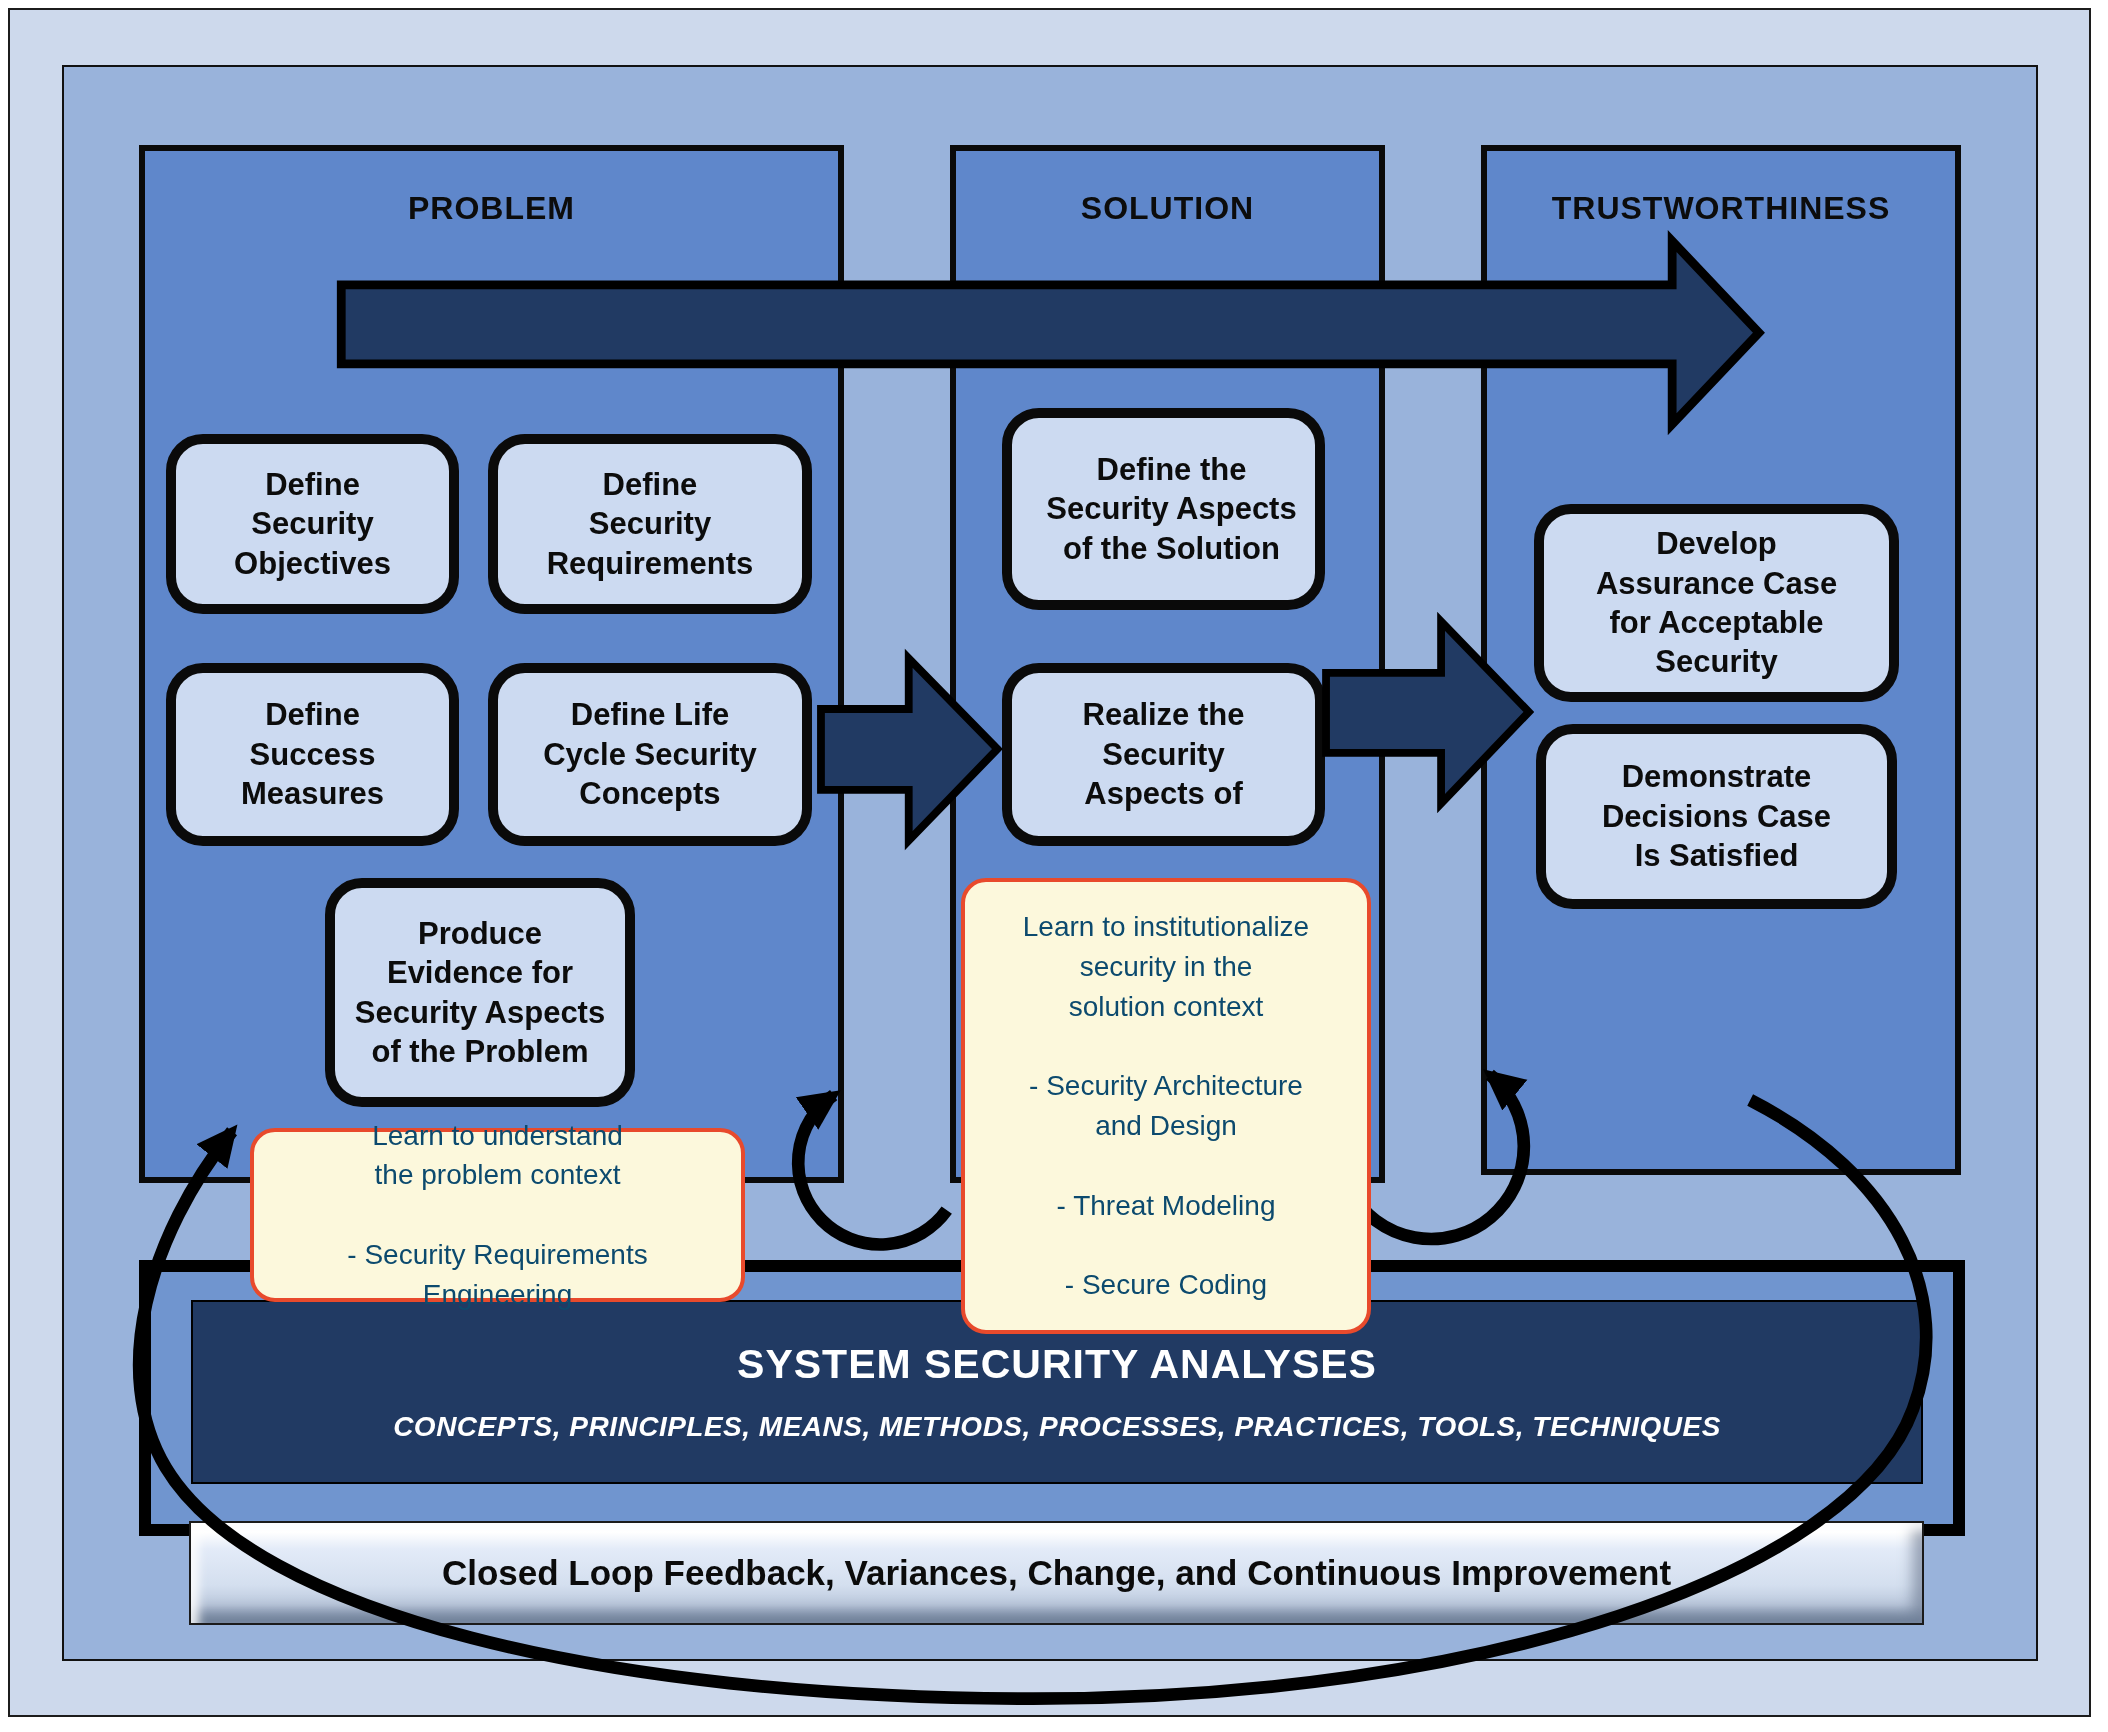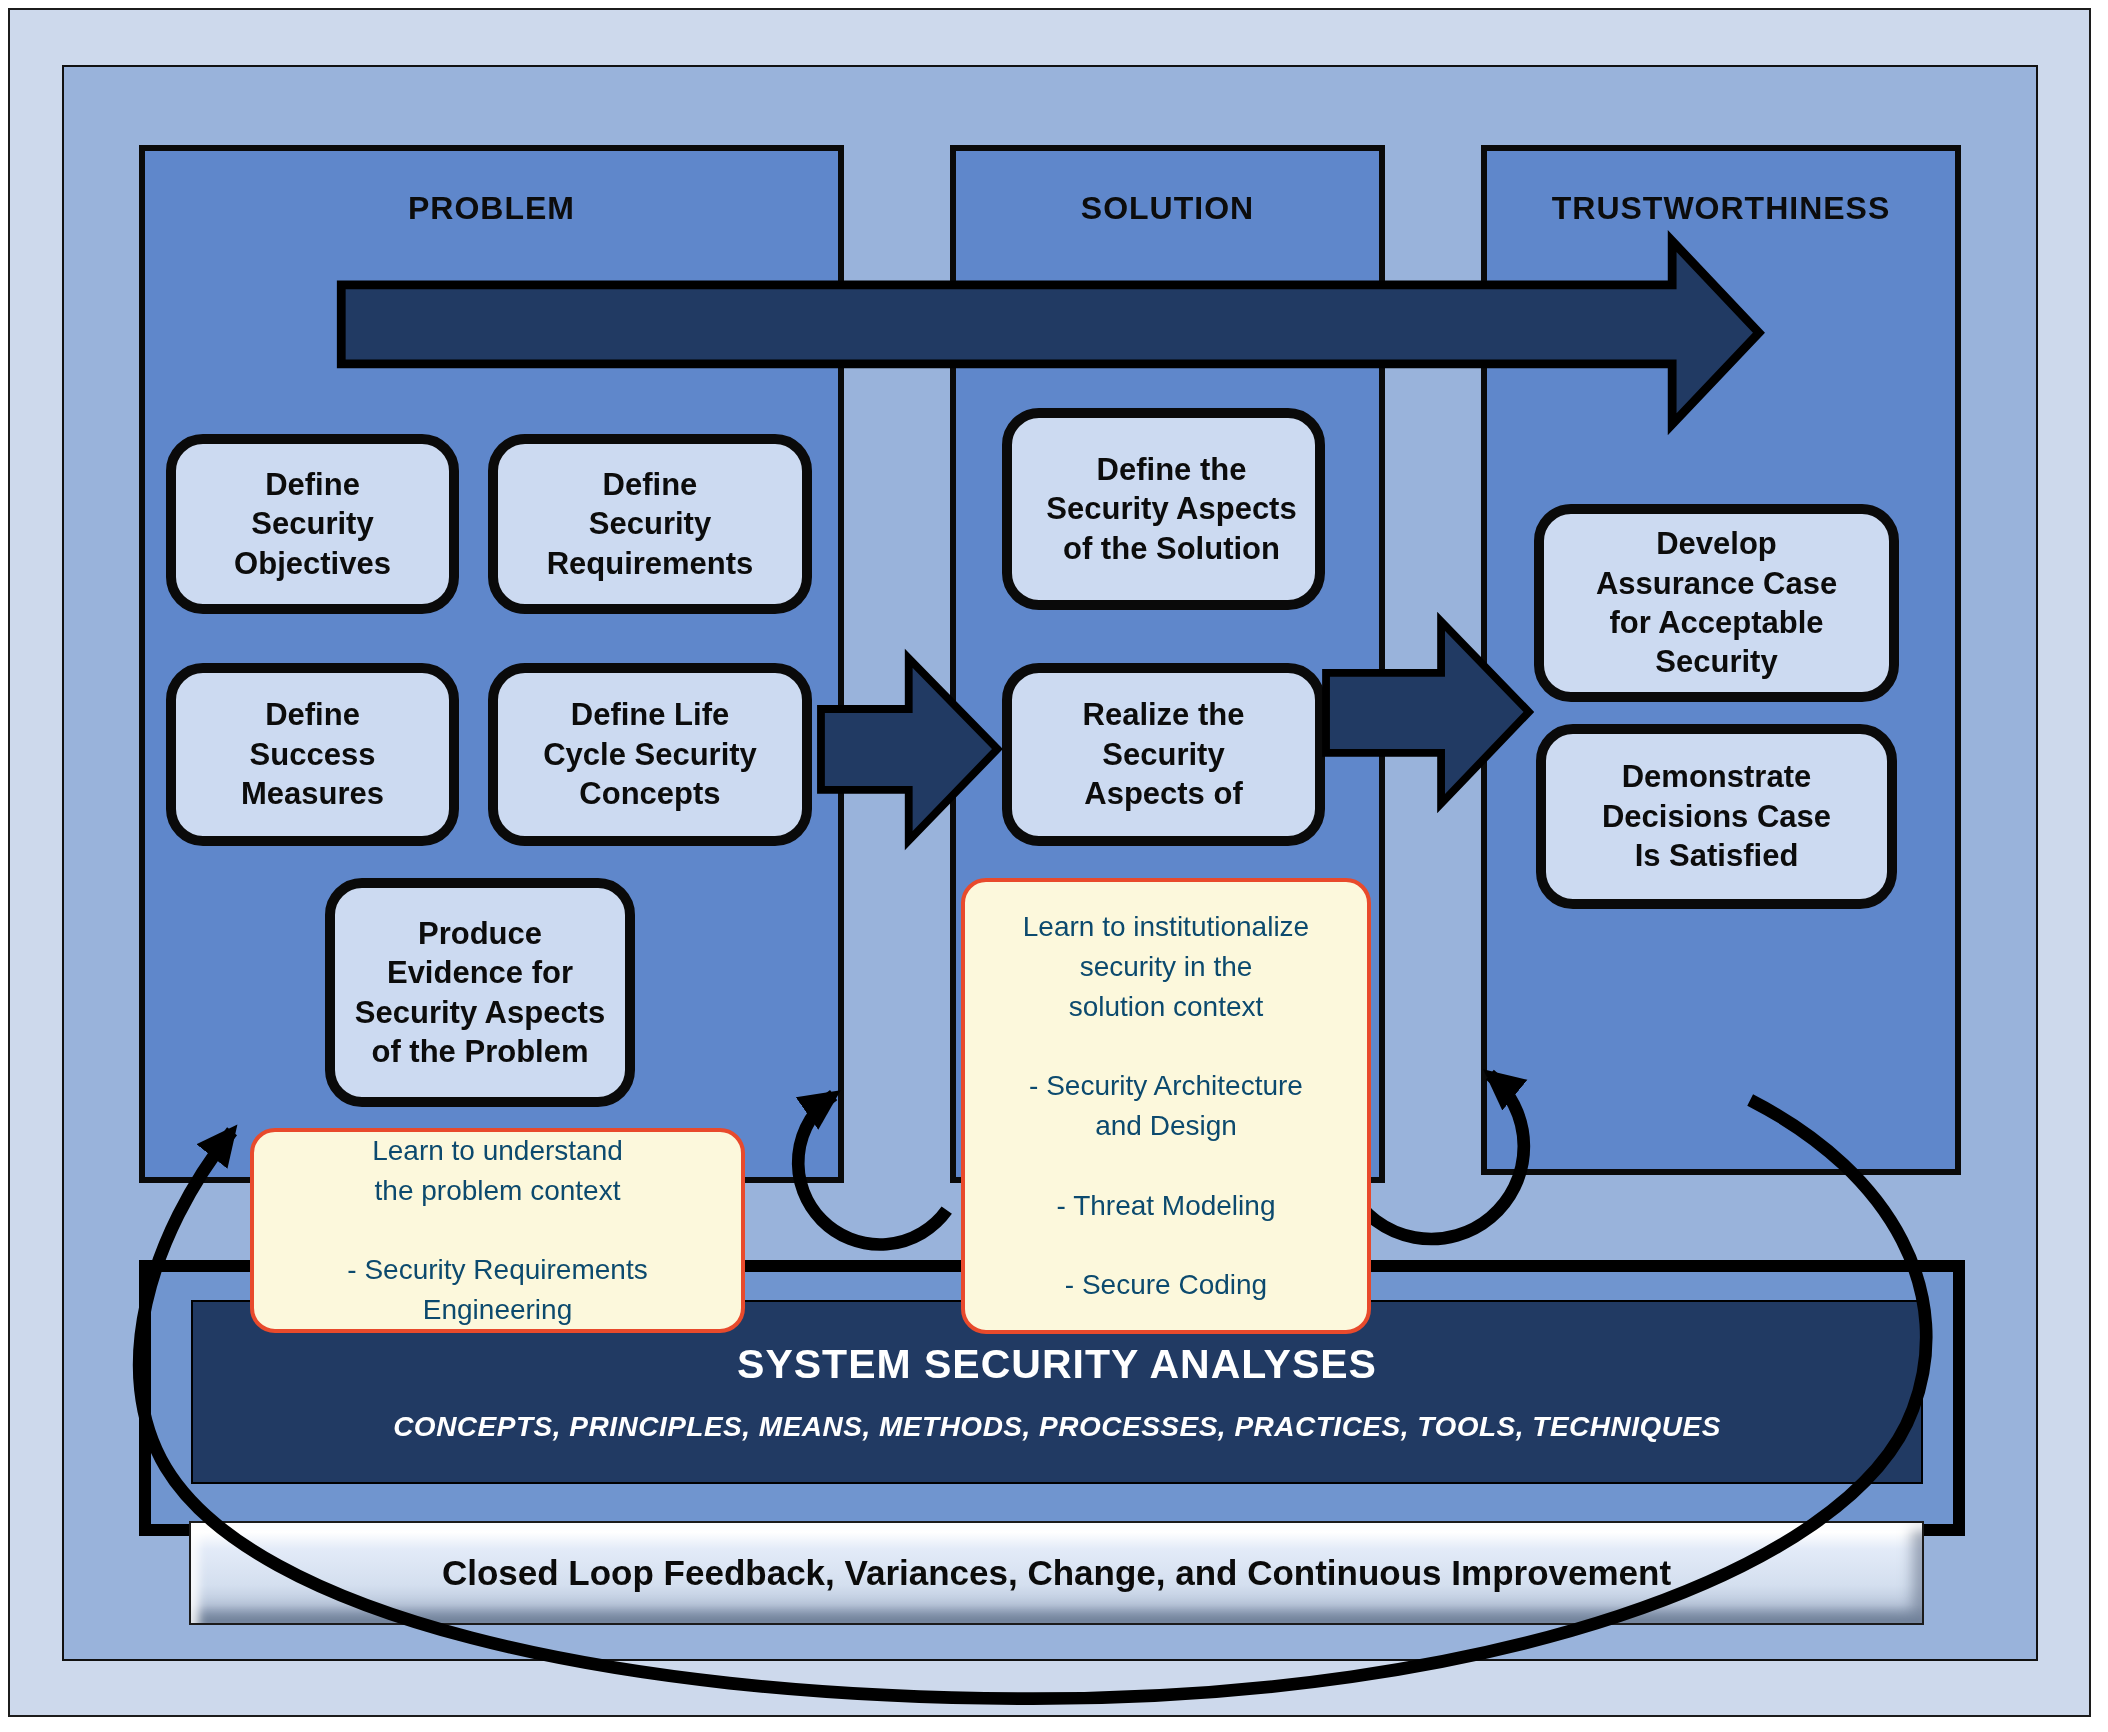--- a/index.html
+++ b/index.html
@@ -106,21 +106,21 @@
       </marker>
     </defs>
     <polygon points="350,292 1715,292 1715,247 1804,341 1715,435 1715,373 350,373" fill="var(--navy)" stroke="#000" stroke-width="9" stroke-linejoin="miter"></polygon>
     <polygon points="842,727 932,727 932,675 1023,768 932,862 932,810 842,810" fill="var(--navy)" stroke="#000" stroke-width="8"></polygon>
     <polygon points="1360,690 1478,690 1478,637 1568,730 1478,824 1478,772 1360,772" fill="var(--navy)" stroke="#000" stroke-width="8"></polygon>
     <path d="M 1795 1128 C 1945 1205 2005 1330 1962 1445 C 1900 1615 1520 1742 1060 1742 C 620 1742 260 1655 170 1505 C 112 1408 152 1268 238 1160" fill="none" stroke="#000" stroke-width="13" marker-end="url(#ah)"></path>
     <path d="M 971 1241 A 84 84 0 1 1 855 1123" fill="none" stroke="#000" stroke-width="13" marker-end="url(#ah)"></path>
     <path d="M 1385 1222 A 95 95 0 1 0 1528 1102" fill="none" stroke="#000" stroke-width="13" marker-end="url(#ah)"></path>
   </svg>
 
-  <div class="ybox" style="left:250px;top:1128px;width:495px;height:205px;">Learn to understand
+  <div class="ybox" style="left:250px;top:1128px;width:495px;height:174px;">Learn to understand
 the problem context
 
 - Security Requirements
 Engineering</div>
   <div class="ybox" style="left:961px;top:878px;width:410px;height:456px;">Learn to institutionalize
 security in the
 solution context
 
 - Security Architecture
 and Design

